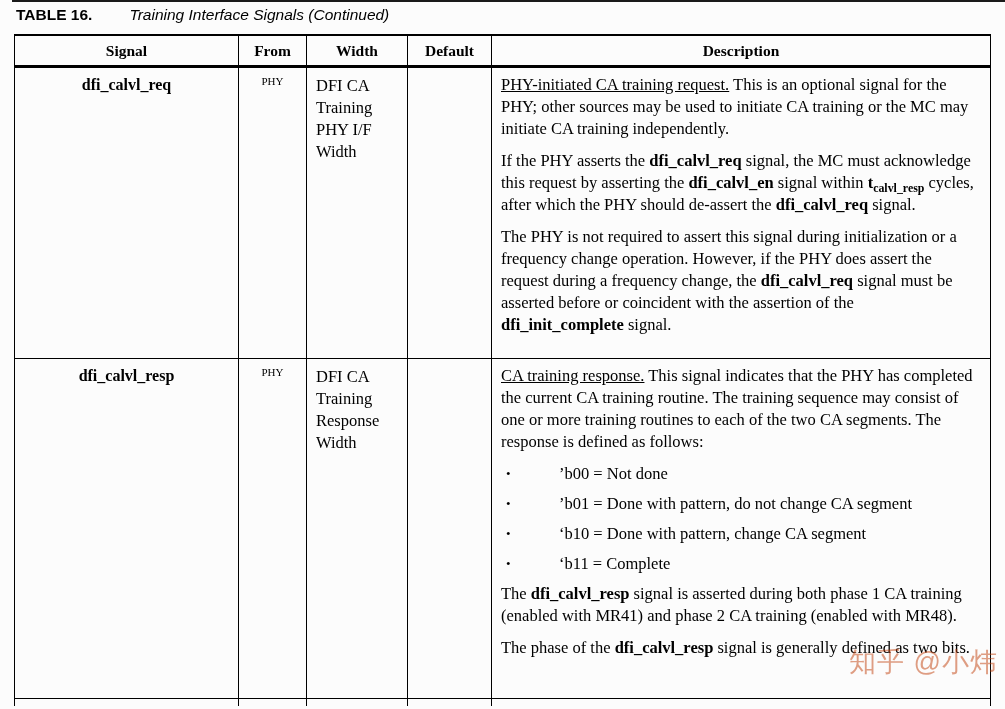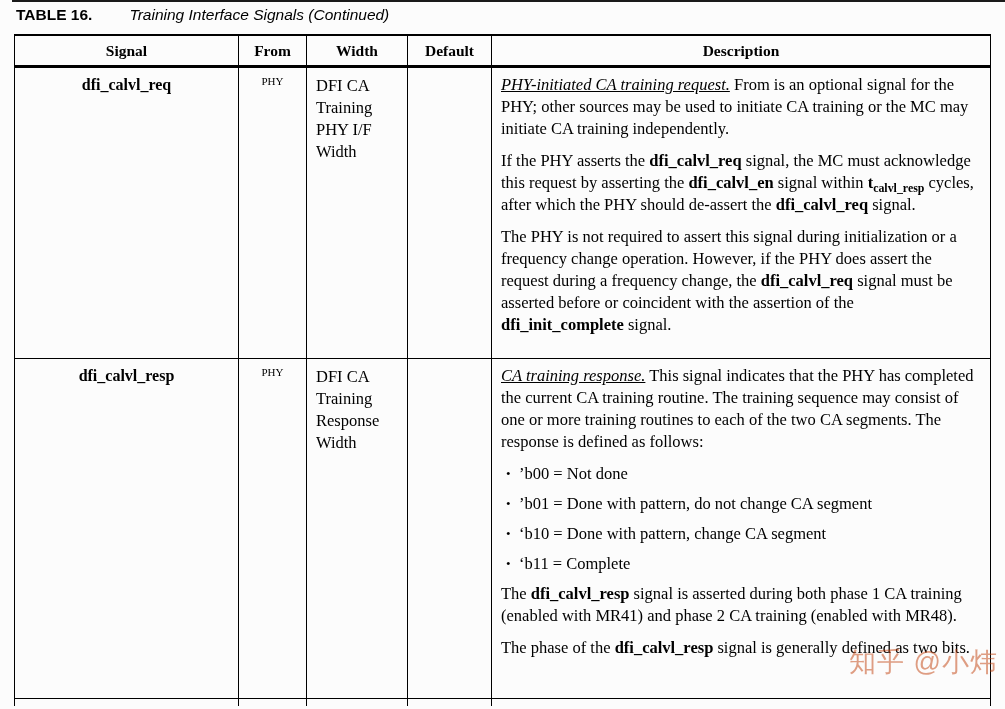--- a/index.html
+++ b/index.html
@@ -94,23 +94,23 @@
   }
   .para { margin: 0 0 10px 0; }
   .li { display: flex; margin: 0 0 8px 0; }
   .bullet {
     width: 18px;
     padding-left: 5px;
     font-size: 13px;
     line-height: 22px;
     flex: none;
   }
-  .li-text { flex: 1; }
+  .li-text { flex: 1; margin-left: 40px; }
   .b { font-weight: bold; }
-  .u { text-decoration: underline; font-style: italic; }
+  .u { text-decoration: underline; }
   sub.b { font-weight: bold; }
   sub { font-size: 0.72em; line-height: 0; text-align: right; }
 
   .watermark {
     position: absolute;
     left: 849px; top: 644px;
     z-index: 2;
     font-family: "Liberation Sans", sans-serif;
     font-size: 27px;
     letter-spacing: 1px;
@@ -147,21 +147,21 @@
     <div class="cell c-from">
       <div class="from-val">PHY</div>
     </div>
     <div class="cell c-width">
       <div class="width-val">DFI CA Training PHY I/F Width</div>
     </div>
     <div class="cell c-default">
       <div></div>
     </div>
     <div class="cell c-desc desc-cell">
-        <div class="para"><span><span class="u">PHY-initiated CA training request.</span><span> From is an optional signal for the PHY; other sources may be used to initiate CA training or the MC may initiate CA training independently.</span></span></div>
+        <div class="para"><span><span class="u">PHY-initiated CA training request.</span><span> This is an optional signal for the PHY; other sources may be used to initiate CA training or the MC may initiate CA training independently.</span></span></div>
         <div class="para"><span><span>If the PHY asserts the </span><span class="b">dfi_calvl_req</span><span> signal, the MC must acknowledge this request by asserting the </span><span class="b">dfi_calvl_en</span><span> signal within </span><span class="b">t</span><sub class="b">calvl_resp</sub><span> cycles, after which the PHY should de-assert the </span><span class="b">dfi_calvl_req</span><span> signal.</span></span></div>
         <div class="para"><span><span>The PHY is not required to assert this signal during initialization or a frequency change operation. However, if the PHY does assert the request during a frequency change, the </span><span class="b">dfi_calvl_req</span><span> signal must be asserted before or coincident with the assertion of the </span><span class="b">dfi_init_complete</span><span> signal.</span></span></div>
       </div>
   </div>
 
   <div class="row row-sig2">
     <div class="cell c-signal">
       <div class="sig-name">dfi_calvl_resp</div>
     </div>
     <div class="cell c-from">

